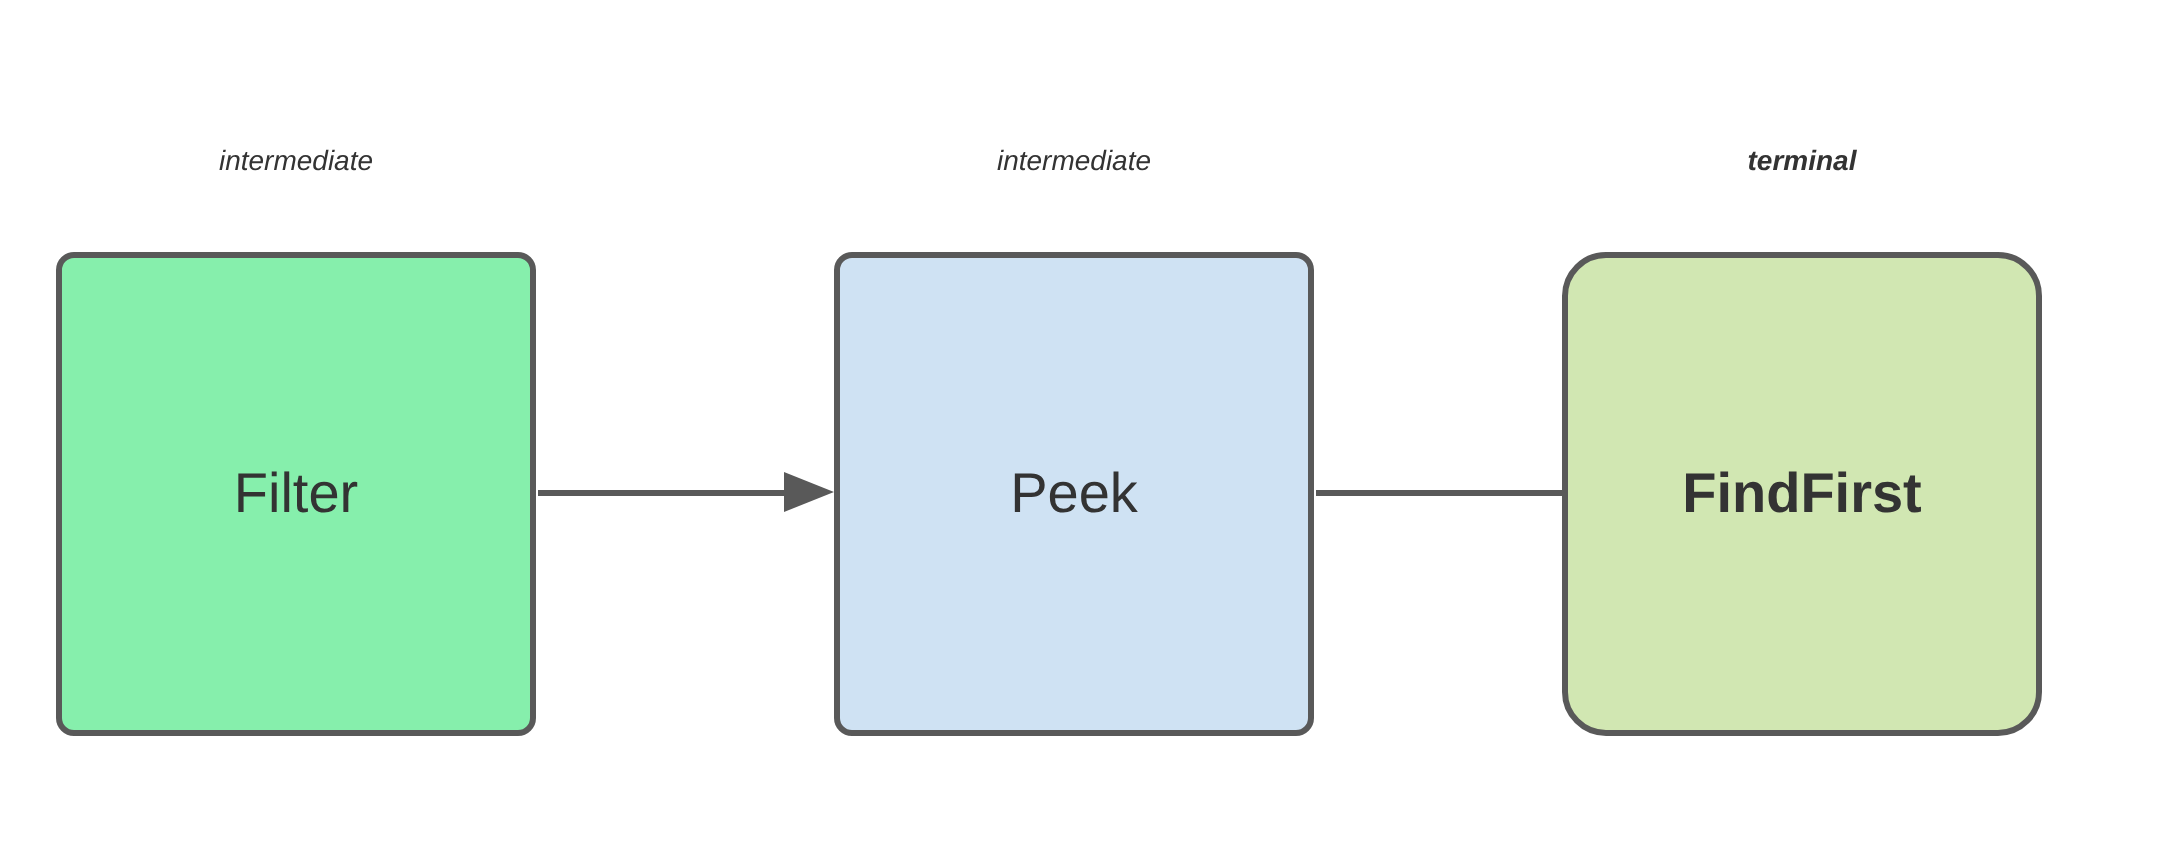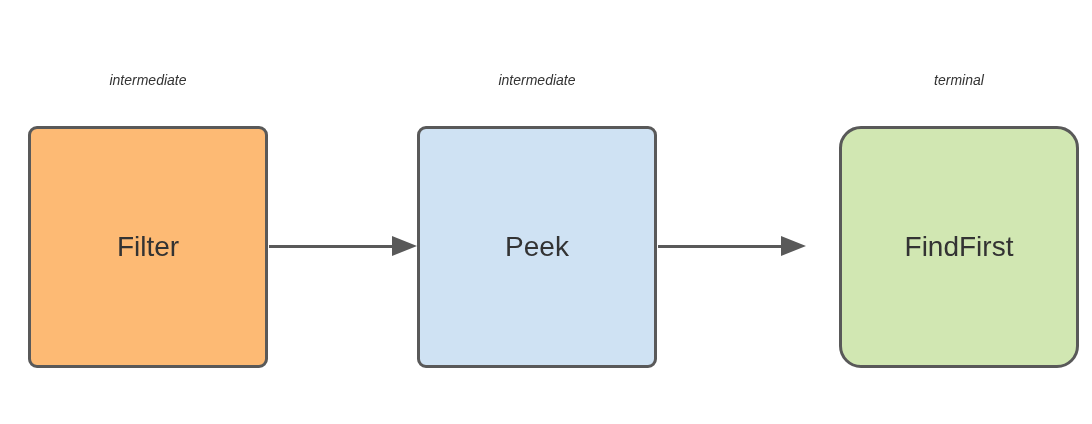--- a/index.html
+++ b/index.html
@@ -73,21 +73,21 @@
     border-left: 25px solid #595959;
   }
 </style>
 </head>
 <body>
 
 <div class="canvas">
 
   <div class="node-group" style="left: 28px;">
     <div class="node-type-label">intermediate</div>
-    <div class="node-box" style="background-color: #fdba74;">
+    <div class="node-box" style="background-color: #86efac;">
       <span class="node-label">Filter</span>
     </div>
   </div>
 
   <div class="edge" style="left: 269px; width: 148px;">
     <div class="edge-line"></div>
     <div class="edge-head"></div>
   </div>
 
   <div class="node-group" style="left: 417px;">
@@ -95,20 +95,20 @@
     <div class="node-box" style="background-color: rgb(207, 226, 243);">
       <span class="node-label">Peek</span>
     </div>
   </div>
 
   <div class="edge" style="left: 658px; width: 148px;">
     <div class="edge-line"></div>
     <div class="edge-head"></div>
   </div>
 
-  <div class="node-group" style="left: 839px;">
+  <div class="node-group" style="left: 781px; font-weight: bold;">
     <div class="node-type-label">terminal</div>
     <div class="node-box" style="background-color: rgb(209, 231, 178); border-radius: 22px;">
       <span class="node-label">FindFirst</span>
     </div>
   </div>
 
 </div>
 
 </body></html>

